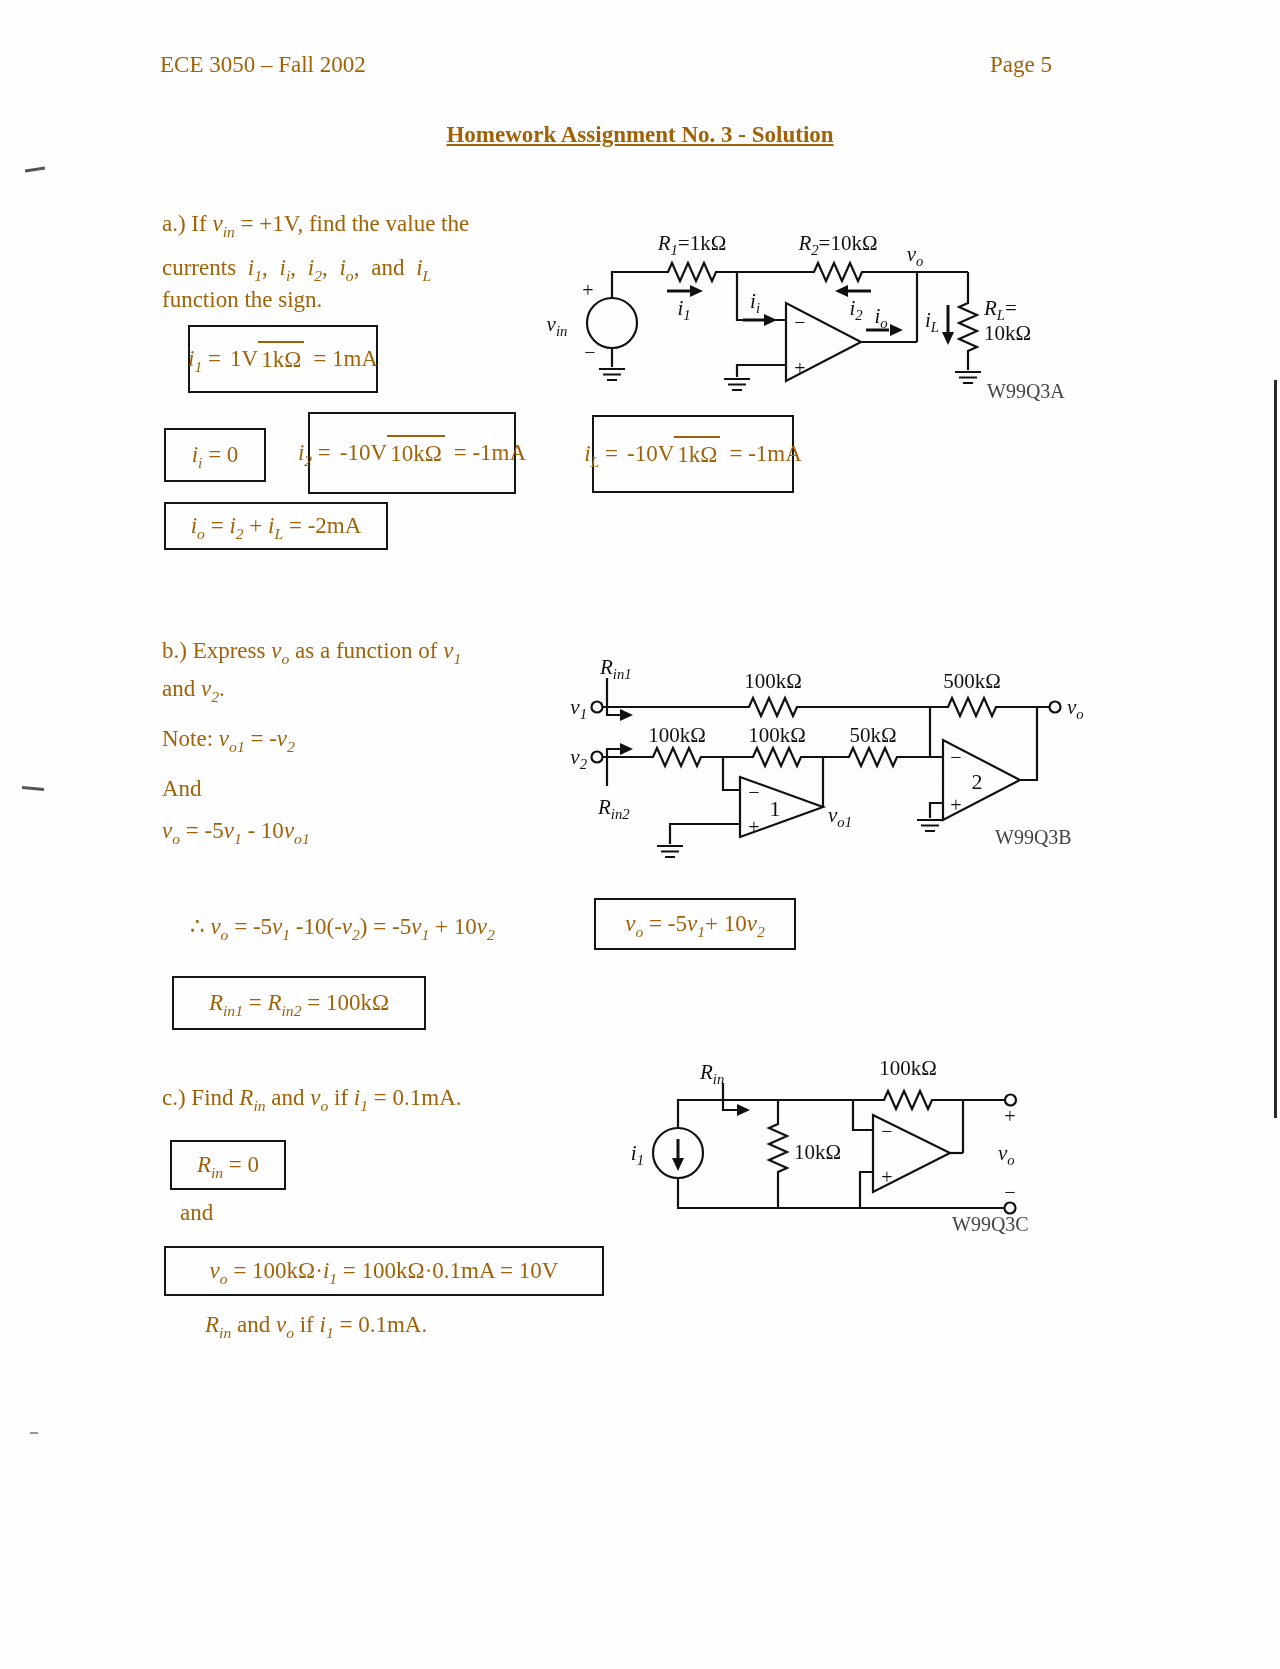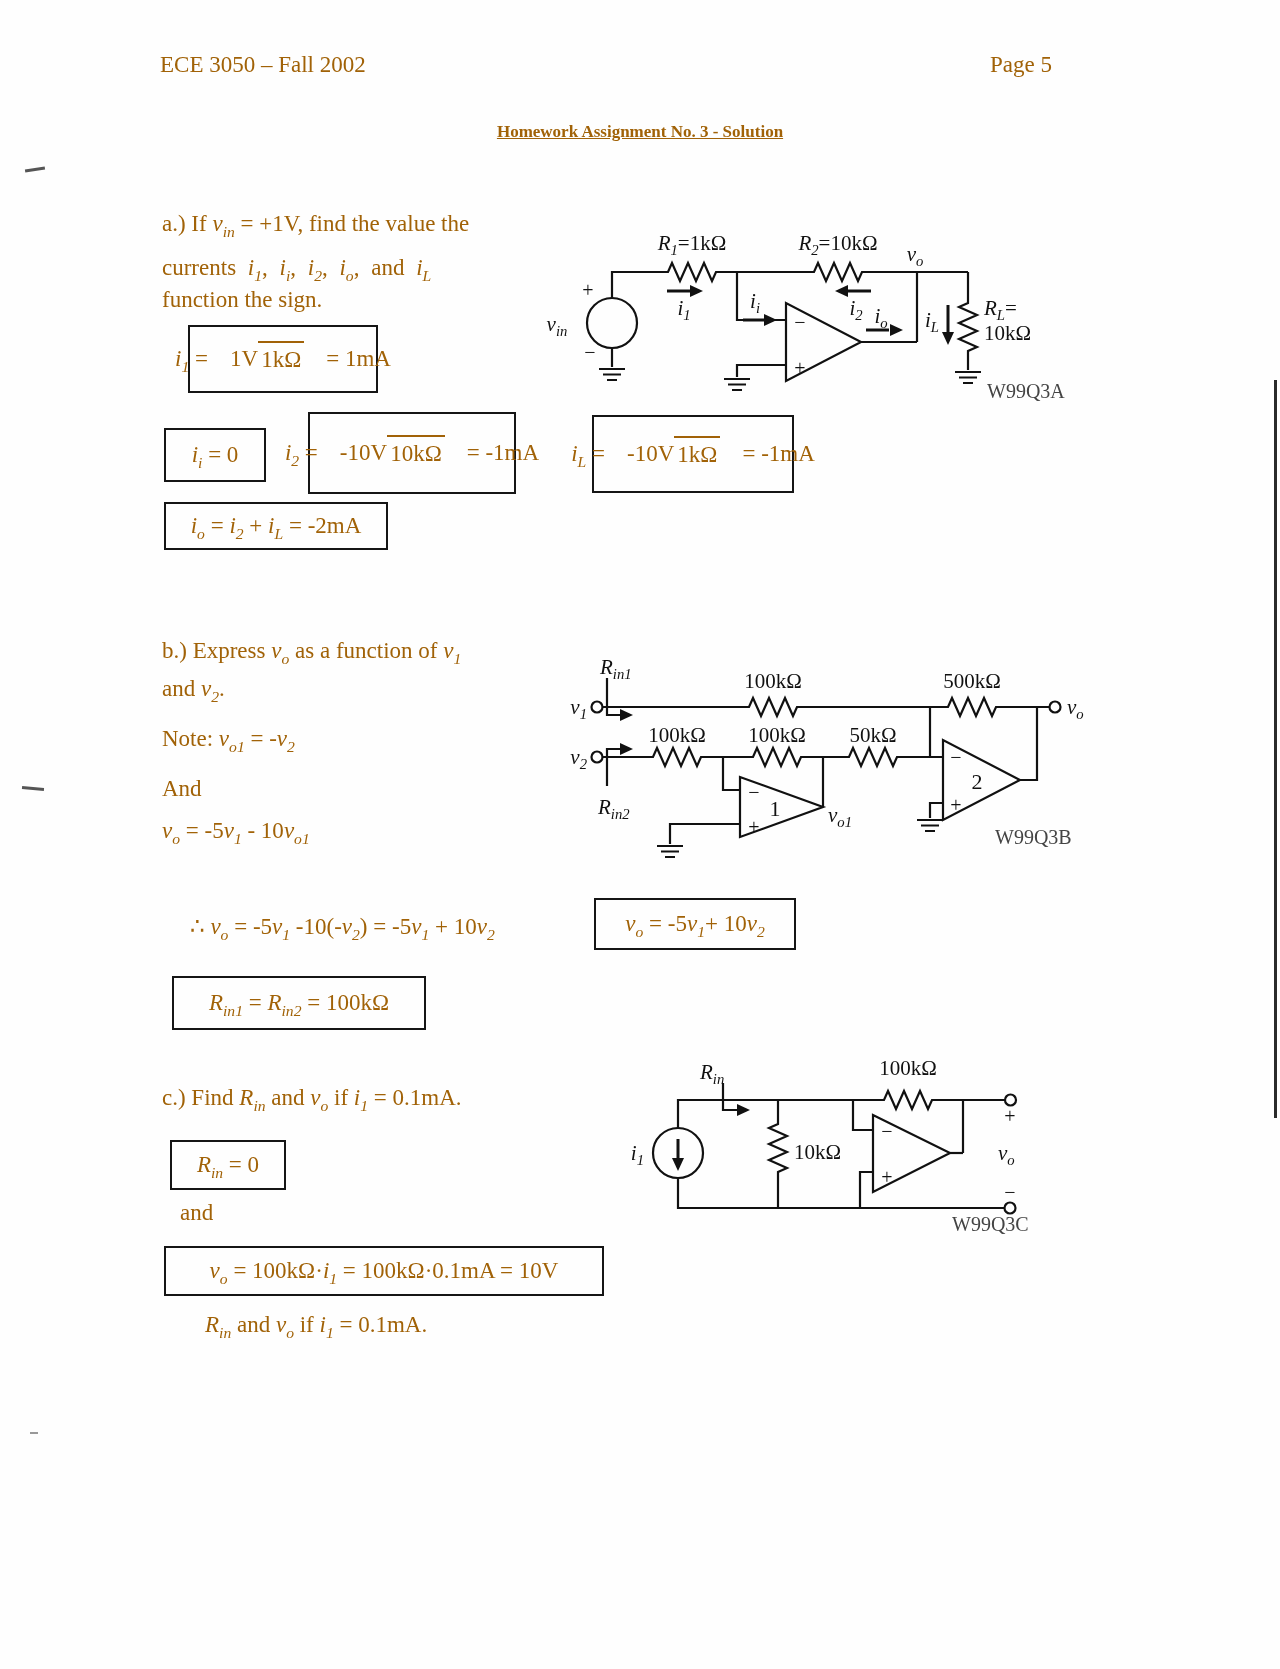--- a/index.html
+++ b/index.html
@@ -1,23 +1,23 @@
 <!DOCTYPE html>
 <html><head>
 <meta charset="utf-8">
 <style>
   html,body{margin:0;padding:0;background:#e8e8e8;}
   .page{position:relative;width:1280px;height:1669px;background:#fefefe;margin:0 auto;
         font-family:"Liberation Serif","DejaVu Serif",serif;color:#a16207;overflow:hidden;}
   .tline{position:absolute;font-size:23px;white-space:nowrap;}
-  .title{position:absolute;left:0;right:0;text-align:center;font-size:17px;font-weight:bold;
+  .title{position:absolute;left:0;right:0;text-align:center;font-size:23px;font-weight:bold;
          text-decoration:underline;}
   .ws{word-spacing:6px;margin-top:6px;}
   .box{position:absolute;border:2px solid #151515;display:flex;align-items:center;
-       justify-content:center;gap:22px;font-size:23px;white-space:nowrap;}
+       justify-content:center;gap:9px;font-size:23px;white-space:nowrap;}
   .frac{display:inline-flex;flex-direction:row;align-items:center;line-height:1.12;}
   .frac .den{border-top:2px solid #a16207;padding:4px 3px;}
   sub{font-size:68%;font-style:italic;line-height:0;}
   i{font-style:italic;}
   svg.circ{position:absolute;overflow:visible;}
   svg text{font-family:"Liberation Serif","DejaVu Serif",serif;font-size:21px;fill:#111;}
   svg text.sign{font-size:20px;font-style:normal;}
   svg text.tag{font-size:20px;fill:#444;}
   .artifact{position:absolute;background:#555;}
 </style>

